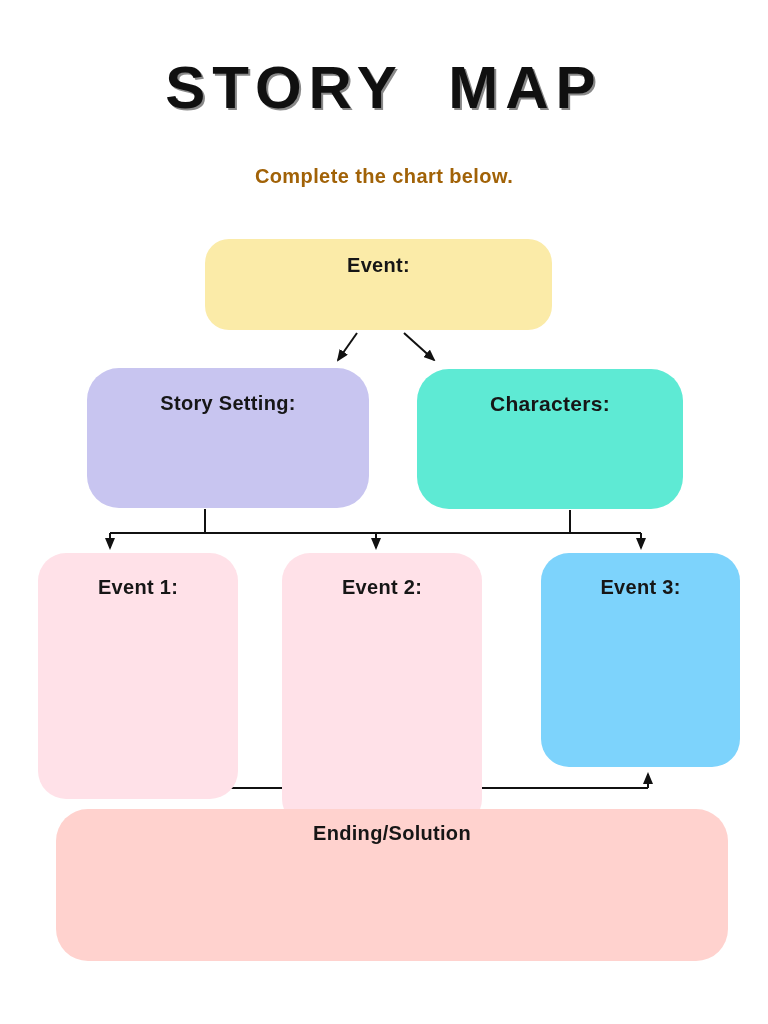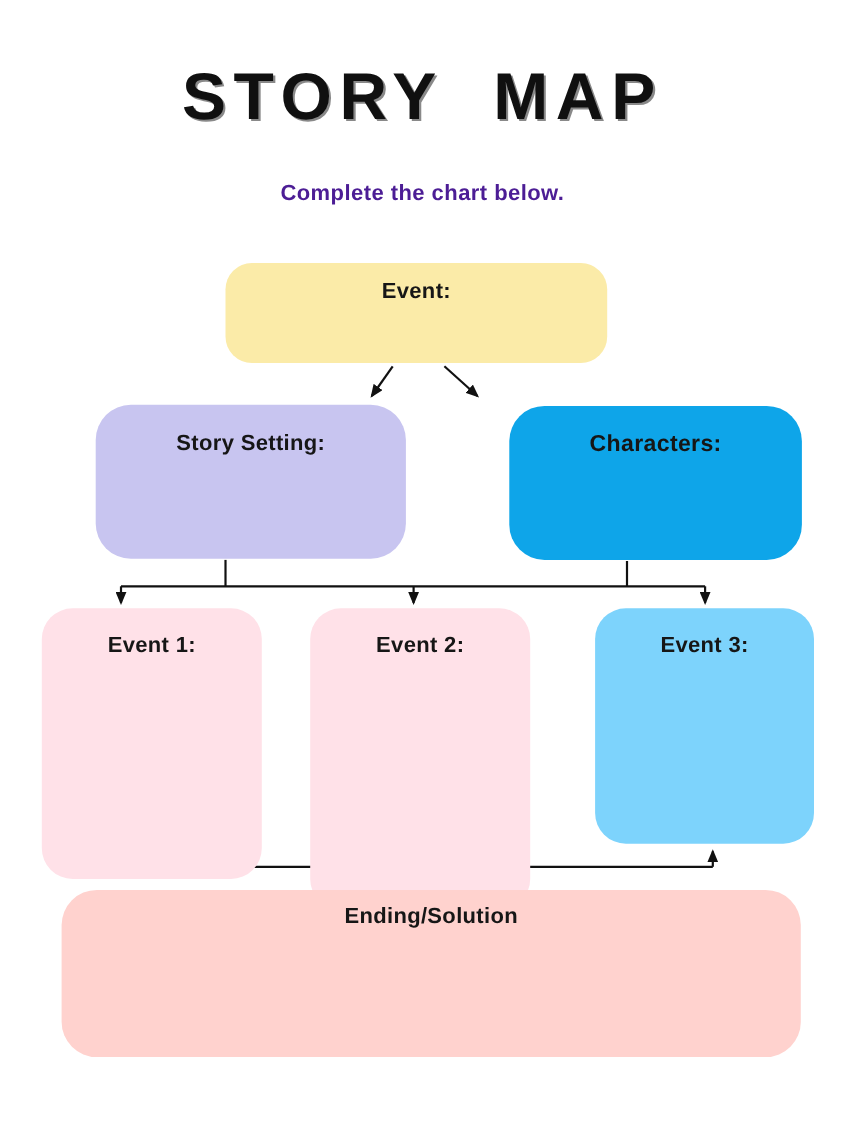--- a/index.html
+++ b/index.html
@@ -29,21 +29,21 @@
   .page-subtitle {
     position: absolute;
     top: 165px;
     left: 0;
     width: 768px;
     margin: 0;
     text-align: center;
     font-size: 20px;
     font-weight: 600;
     letter-spacing: 0.4px;
-    color: #4c1d95;
+    color: #a16207;
   }
   .box {
     position: absolute;
     box-sizing: border-box;
     text-align: center;
     color: #161616;
   }
   .box .box-label {
     display: block;
     font-size: 20px;
@@ -101,21 +101,21 @@
   </svg>
 
   <div class="box box-title" style="background: rgb(251, 235, 168);">
     <span class="box-label">Event:</span>
   </div>
 
   <div class="box box-setting" style="background: rgb(200, 197, 240);">
     <span class="box-label">Story Setting:</span>
   </div>
 
-  <div class="box box-chars" style="background: #0ea5e9; margin-left: 46px;">
+  <div class="box box-chars" style="background: #5eead4;">
     <span class="box-label">Characters:</span>
   </div>
 
   <div class="box box-event1" style="background: rgb(255, 225, 232);">
     <span class="box-label">Event 1:</span>
   </div>
 
   <div class="box box-event2" style="background: rgb(255, 225, 232);">
     <span class="box-label">Event 2:</span>
   </div>

